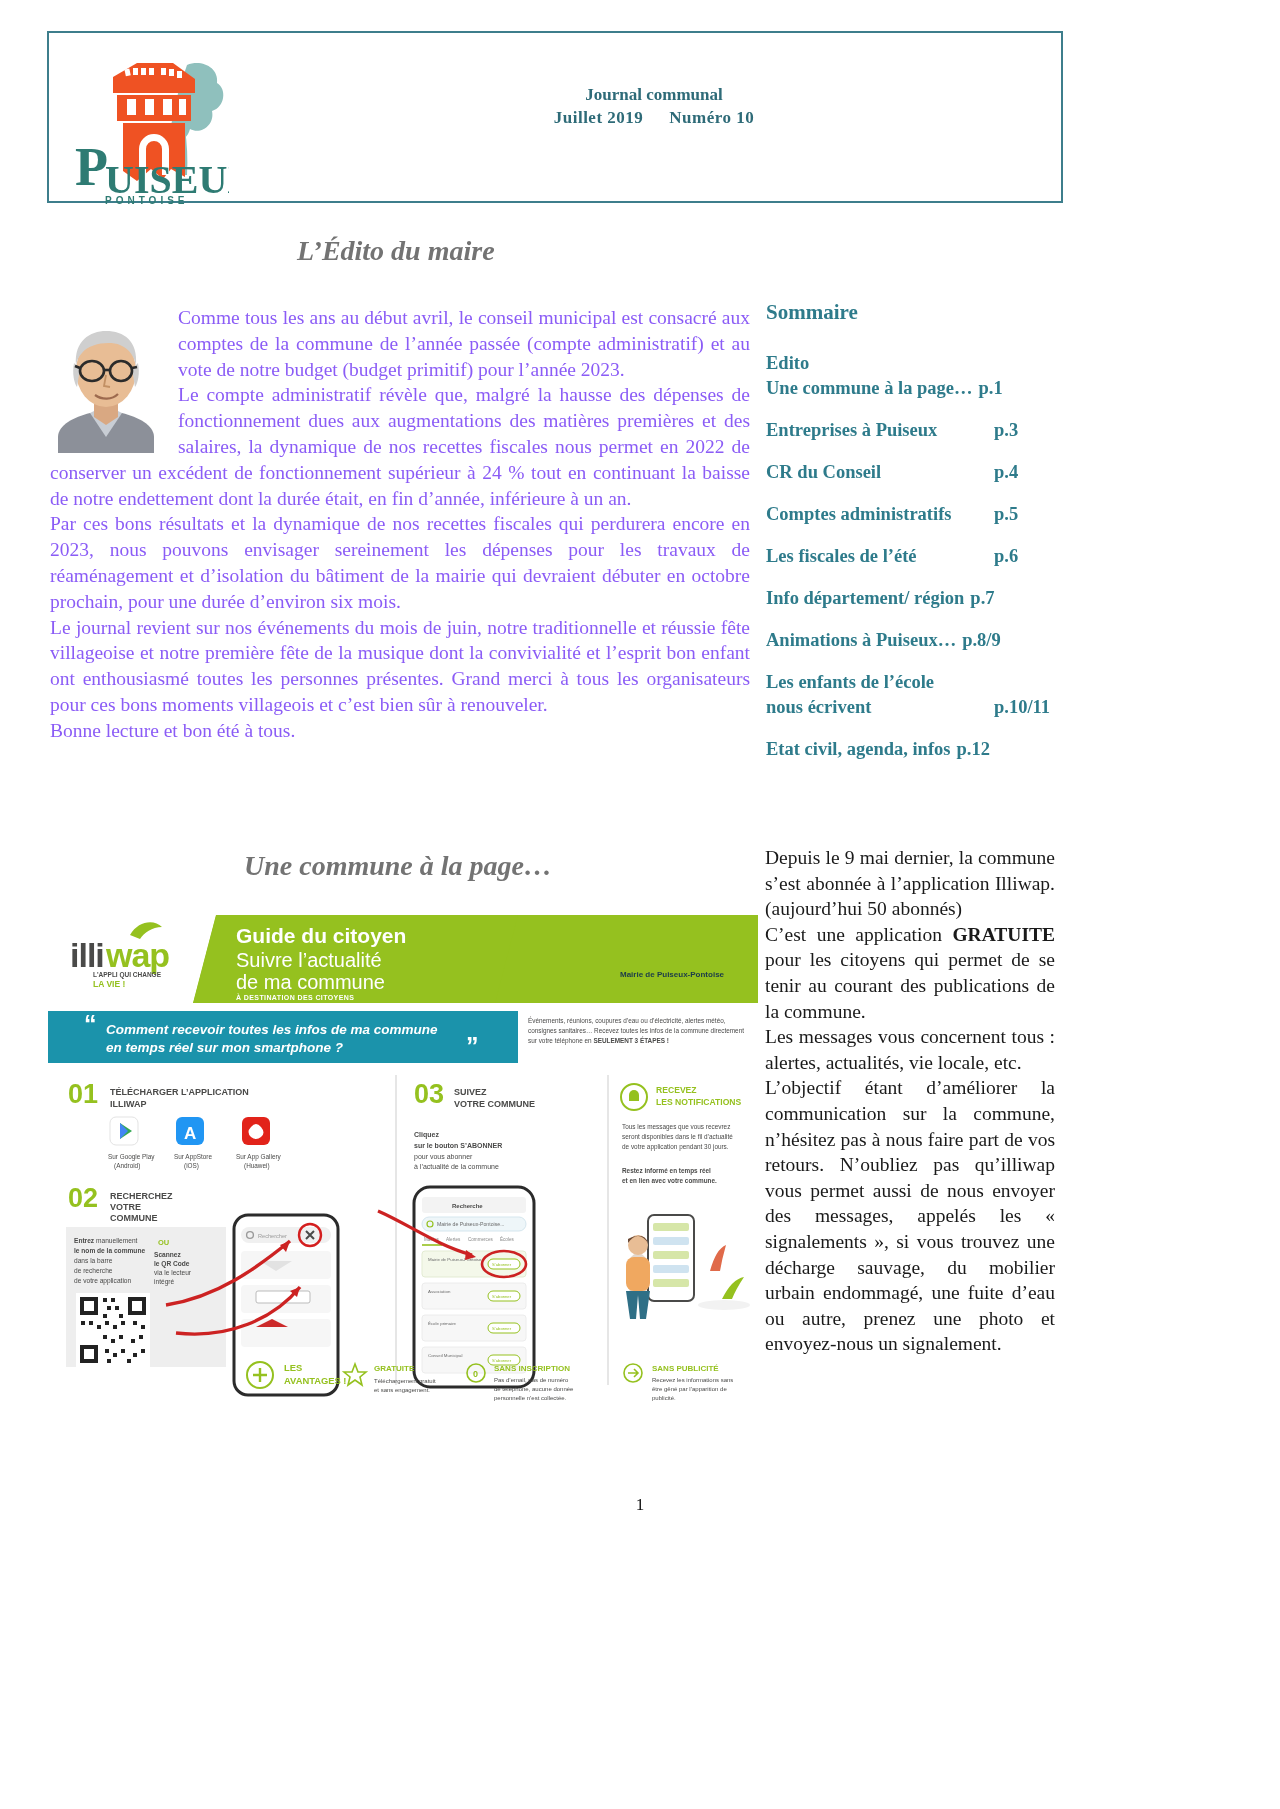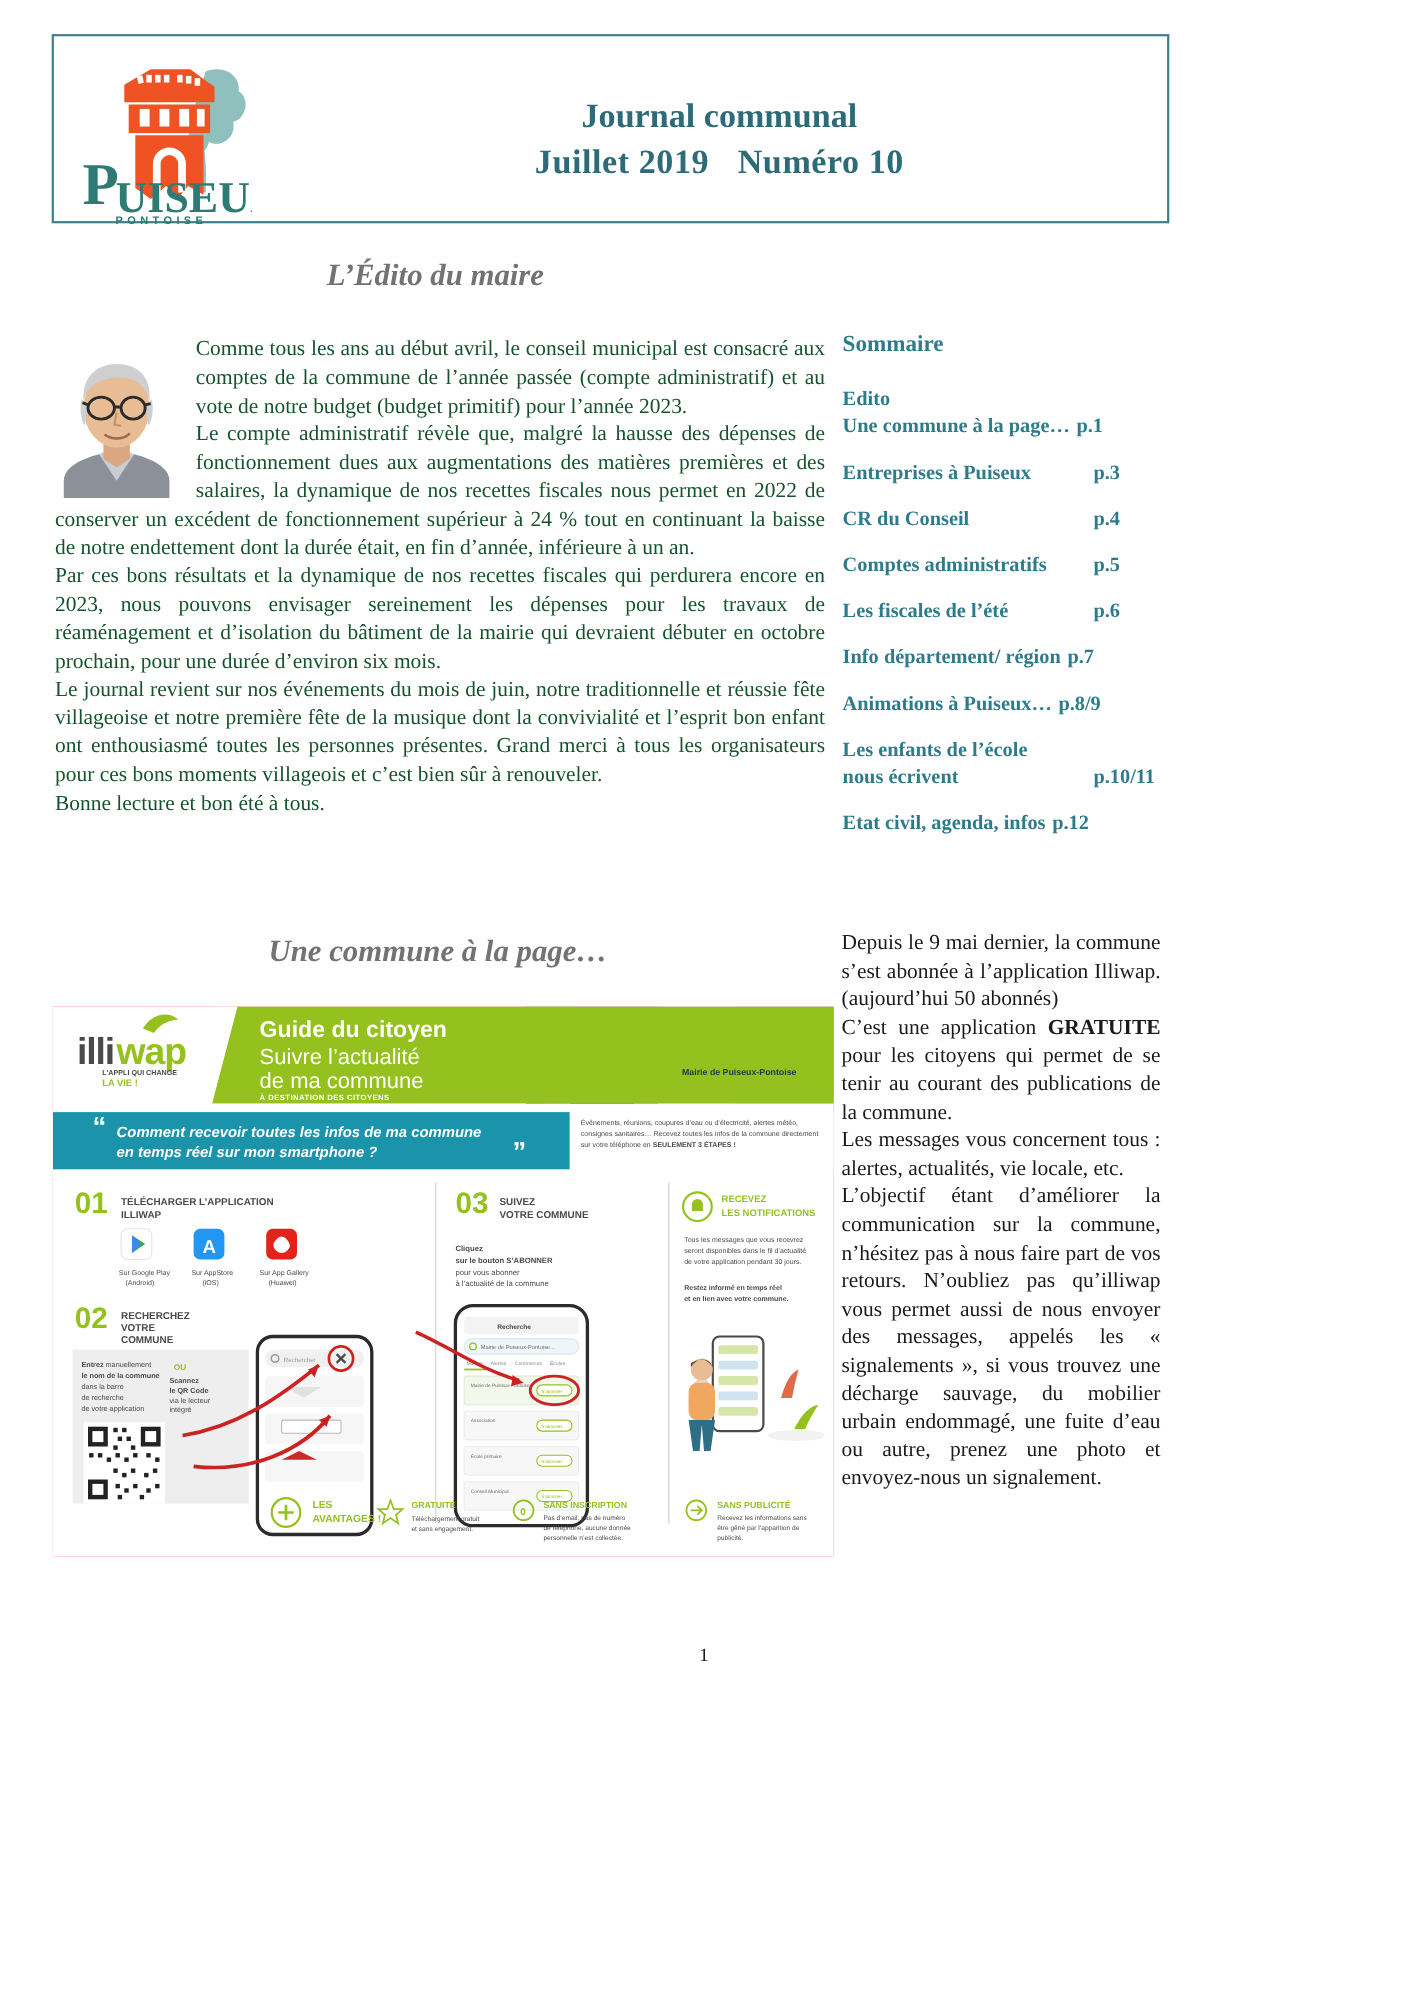--- a/index.html
+++ b/index.html
@@ -53,21 +53,21 @@
     font-weight: bold;
     font-size: 37px;
     color: #2e6b78;
     letter-spacing: 0.2px;
     line-height: 1.1;
   }
   .journal-sub {
     margin-top: 23px;
     font-family: "Liberation Serif", serif;
     font-weight: bold;
-    font-size: 31px;
+    font-size: 17px;
     color: #2e6b78;
     line-height: 1.35;
   }
   .journal-sub .line2 {
     display: block;
     letter-spacing: 0.5px;
   }
   .sub-gap { display:inline-block; width: 26px; }
 
   
@@ -102,21 +102,21 @@
     height: 140px;
     margin: 8px 16px 2px 0;
     position: relative;
     overflow: hidden;
   }
   .edito-text {
     font-family: "Liberation Serif", serif;
     font-size: 19.5px;
     line-height: 25.8px;
     text-align: justify;
-    color: #14532d;
+    color: #8b5cf6;
     hyphens: none;
   }
   .edito-text p { margin: 0; }
 
   
   .sommaire {
     position: absolute;
     left: 766px;
     top: 300px;
     width: 290px;

